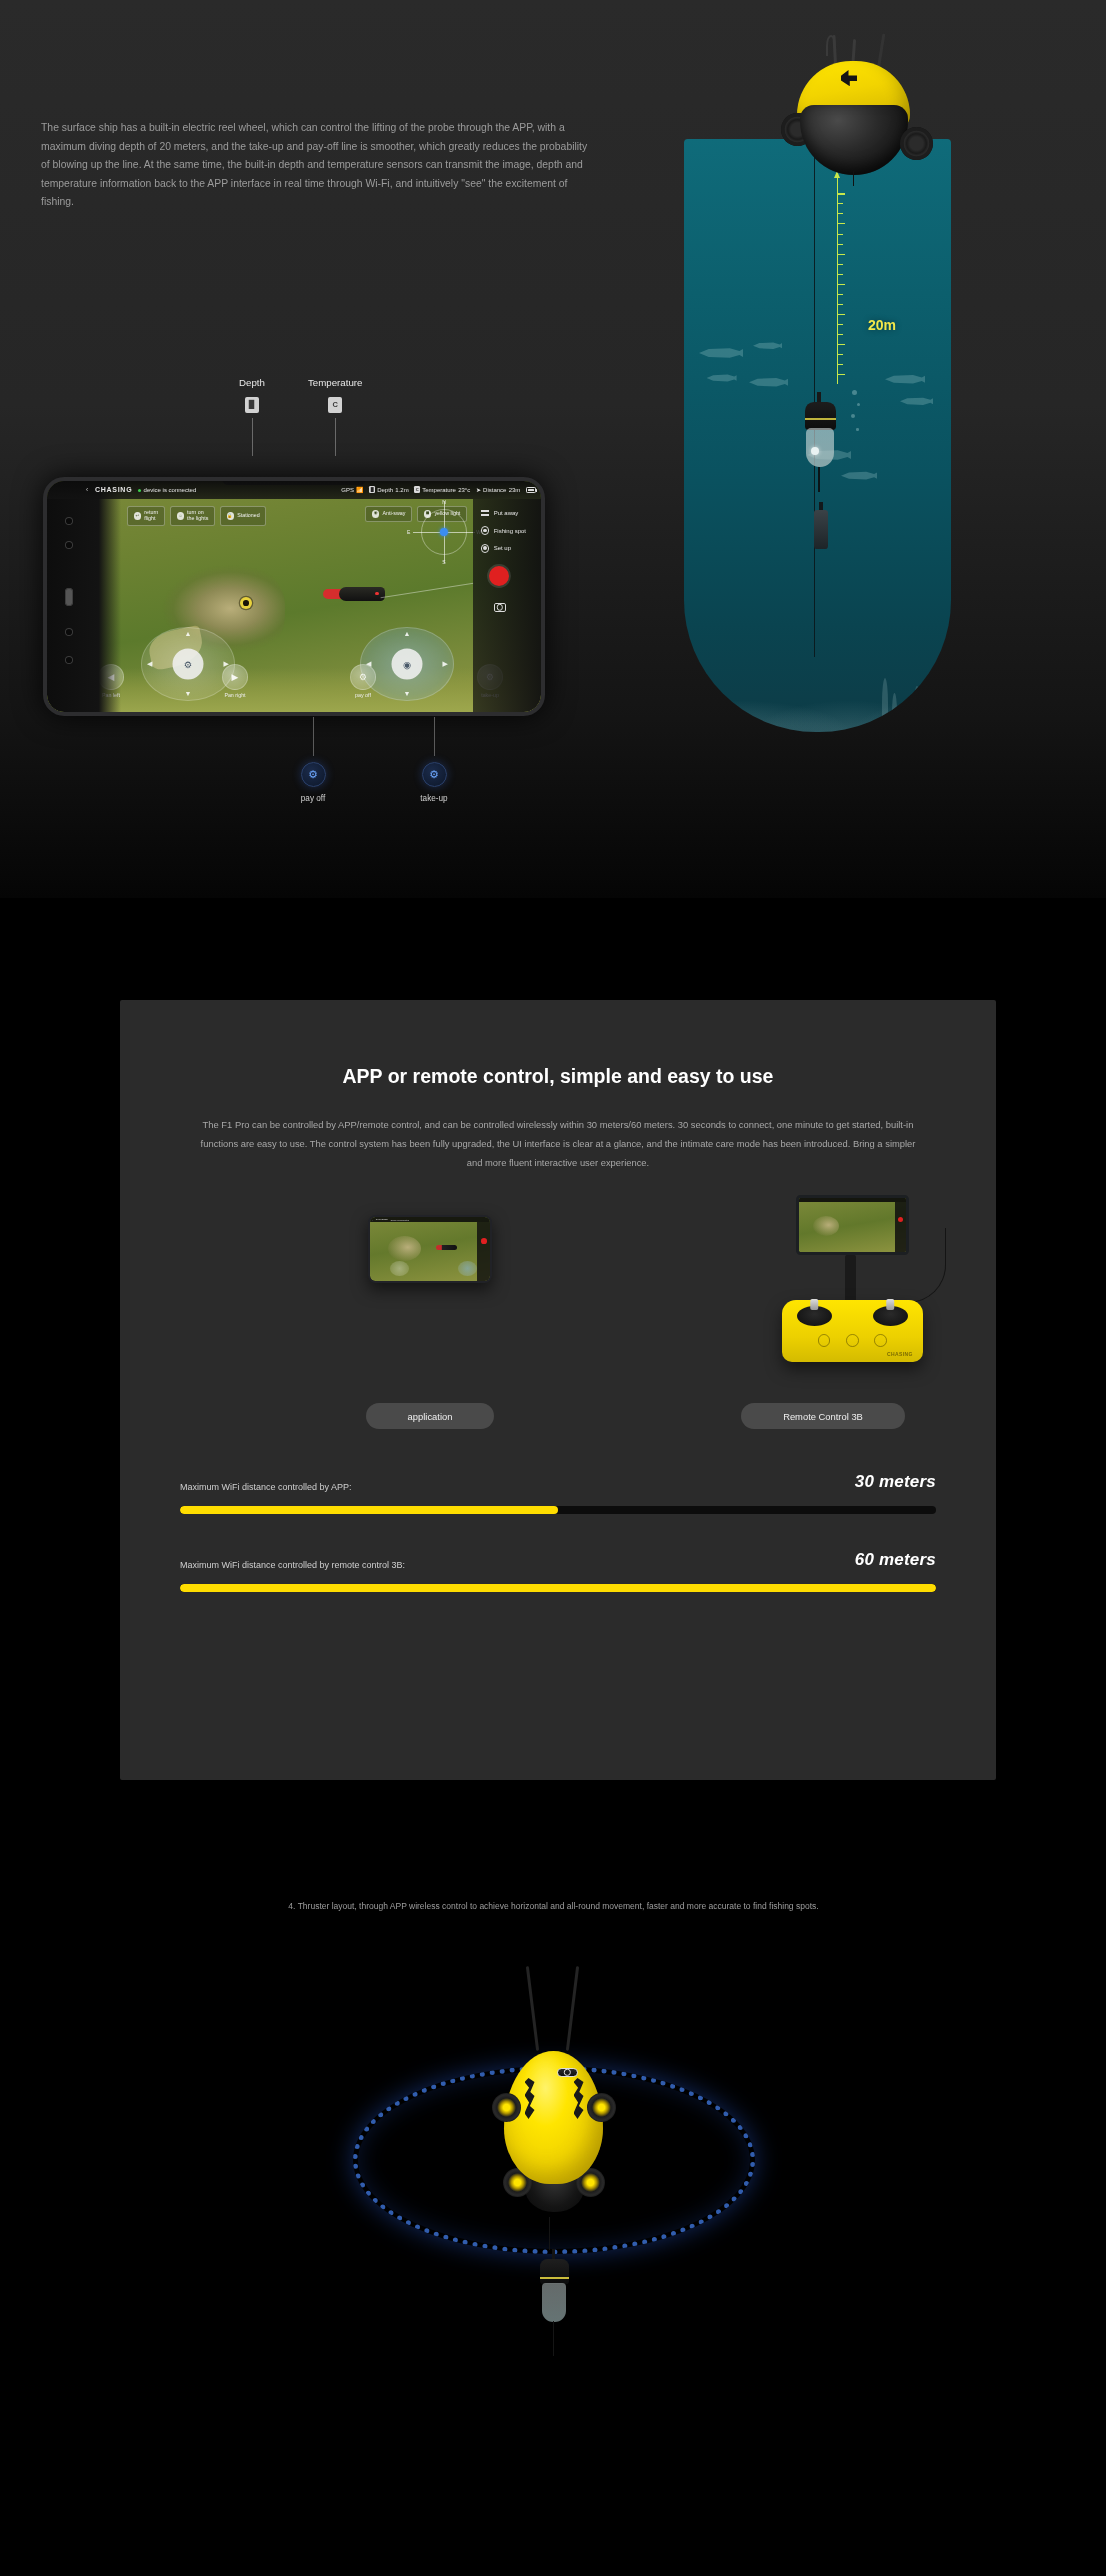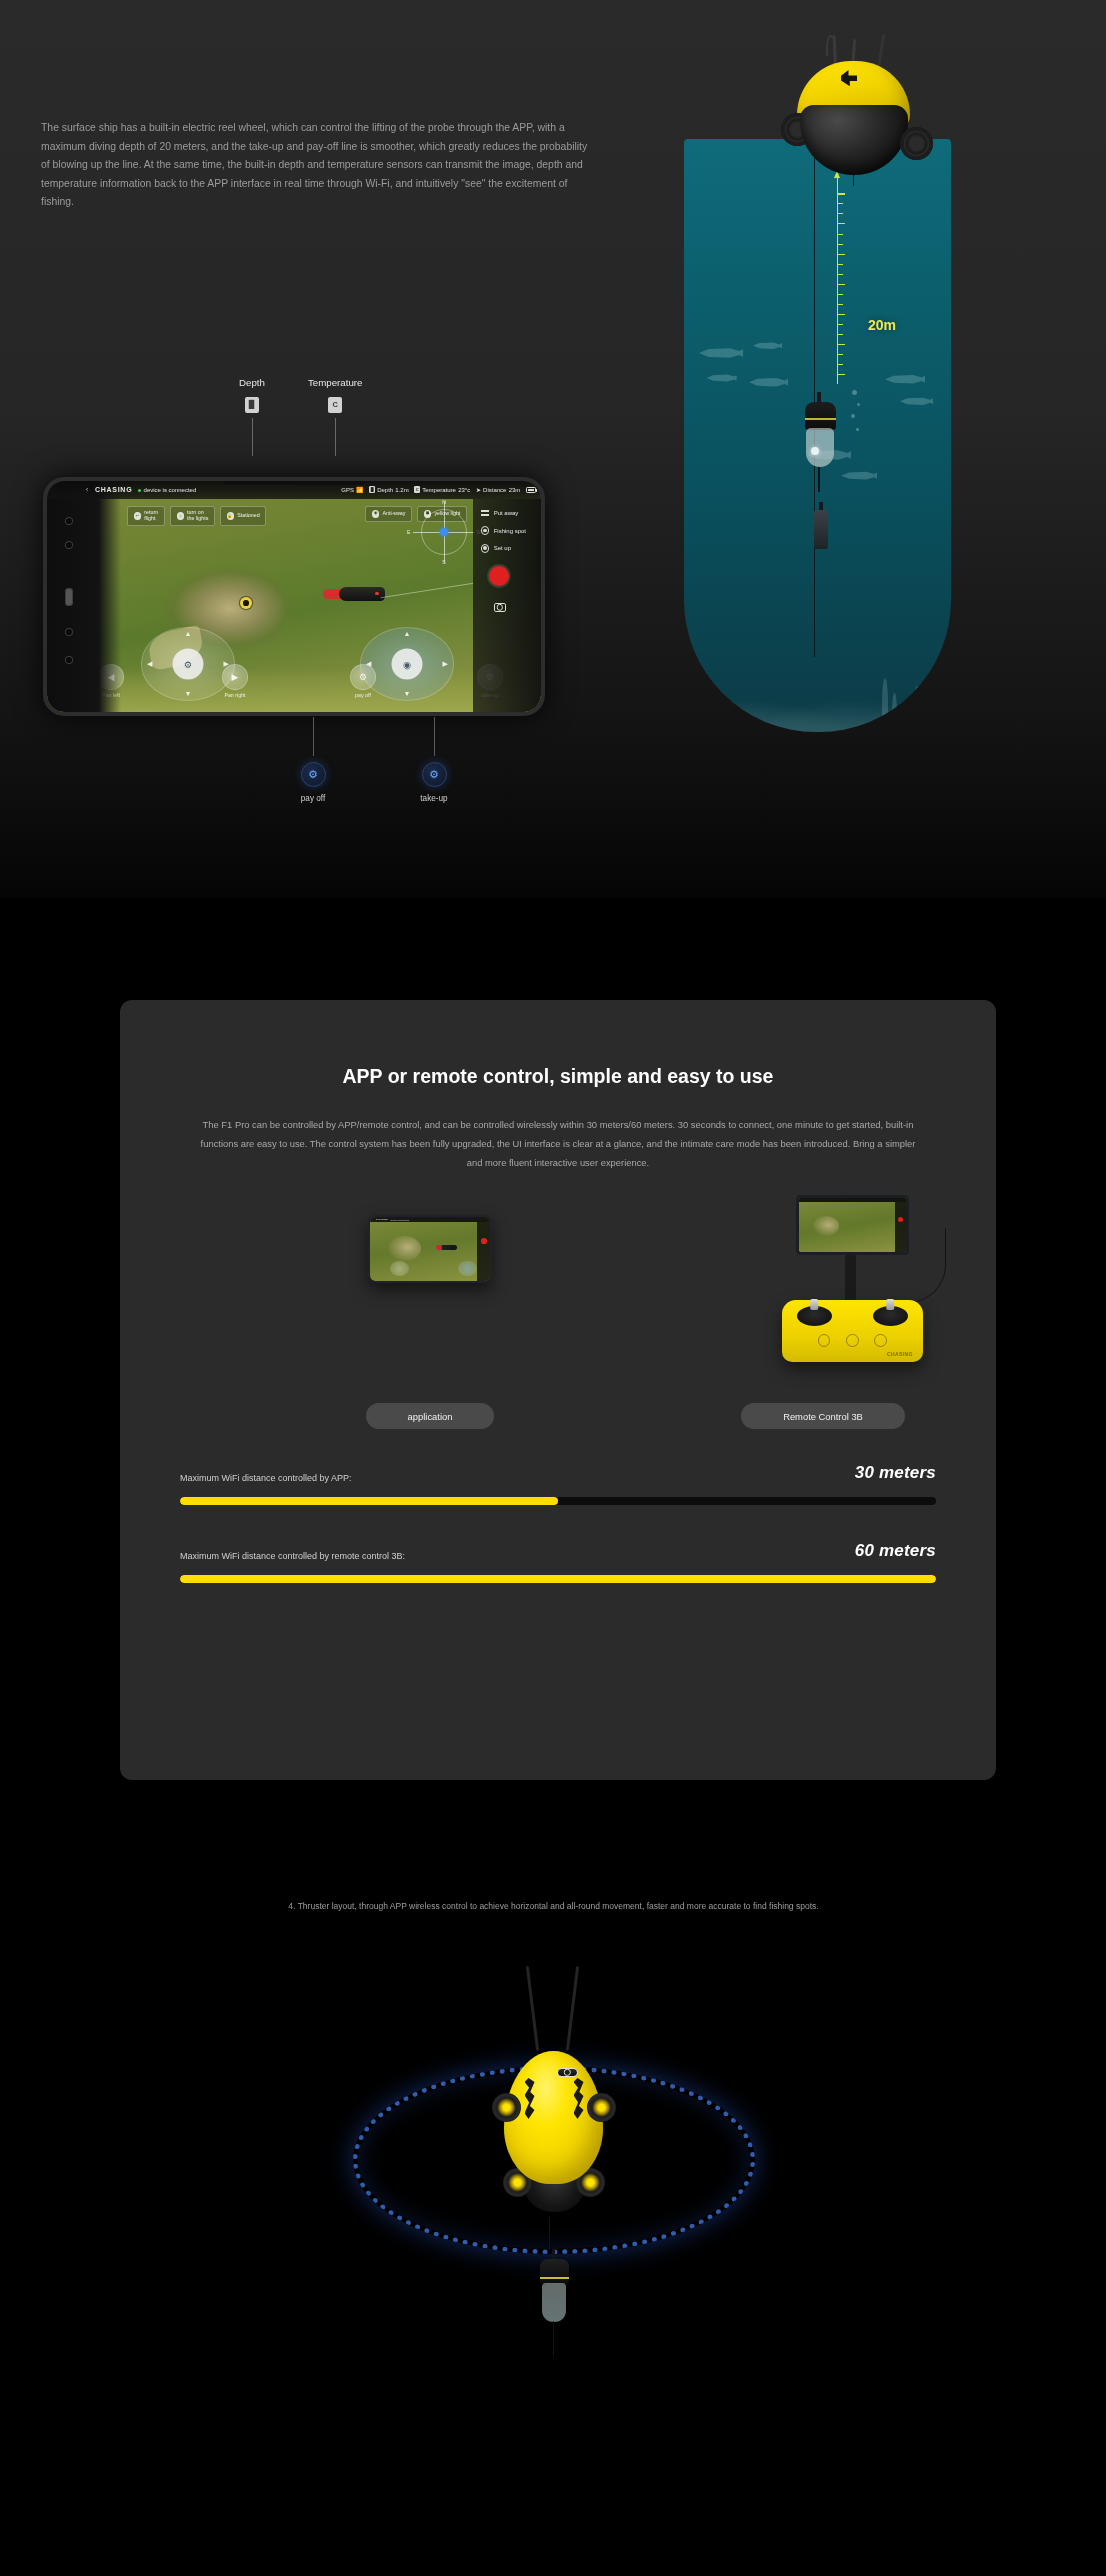--- a/index.html
+++ b/index.html
@@ -240,21 +240,21 @@
   .probe .top{position:absolute;left:15px;top:-10px;width:3.8px;height:11.3px;background:#181818}
   .probe .btm{position:absolute;left:16.3px;top:65px;width:1.9px;height:25px;background:#0b1417}
 
   .sinker{position:absolute;left:814px;top:502px;width:14px;height:54px;z-index:7}
   .sinker .b{position:absolute;left:0;top:7.5px;width:14px;height:39px;border-radius:3.1px;
     background:linear-gradient(180deg,#3a4247,#1d2428)}
   .sinker .h{position:absolute;left:5px;top:0;width:3.8px;height:8.8px;background:#12181b}
 
   
   .sec2 { position:absolute; left:120px; top:1000px; width:876px; height:780px;
-    background:#2b2b2b; border-radius:12px; }
+    background:#2b2b2b; border-radius:2px; }
   .h2 { text-align:center; font-size:19.5px; font-weight:700; color:#fff; padding-top:65px; }
   .sec2-copy { margin:28px auto 0; width:728px; text-align:center;
     font-size:9.4px; line-height:2.0; color:#a8a8a8; }
 
   .devices{ position:relative; margin-top:30px; height:188px; }
   .dev { position:absolute; }
   .dev-phone{ left:248px; top:12.6px; width:124px; height:68px;
     background:#15161a; border:2.5px solid #212227; border-radius:7.5px; overflow:hidden;
     box-shadow:0 6.3px 16.3px rgba(0,0,0,.55);}
   .mini-screen{position:absolute;inset:0;border-radius:5px;overflow:hidden;
@@ -298,21 +298,21 @@
     letter-spacing:0.4px;color:rgba(60,52,0,.62)}
   .rc-cable{position:absolute;left:134px;top:33px;width:39px;height:75px;
     border-right:1.6px solid #141414;border-bottom:1.6px solid #141414;border-radius:0 0 38px 0}
 
   .pills{ position:relative; margin-top:12.6px; height:33px;}
   .pill{ position:absolute; height:26px; padding:0 16.3px; border-radius:13px; background:#4a4a4a;
     display:flex;align-items:center;justify-content:center; font-size:9.4px; color:#f0f0f0;}
   .pill.app{ left:246px; width:128px; }
   .pill.rc{ left:621px; width:164px; }
 
-  .meters{ position:relative; margin-top:27px; padding:0 60px; }
+  .meters{ position:relative; margin-top:36px; padding:0 60px; }
   .meter { margin-bottom: 36px; }
   .meter-top{ display:flex; align-items:flex-end; justify-content:space-between; }
   .meter-lbl{ font-size:9px; color:#cfcfcf; }
   .meter-val{ font-size:17px; font-style:italic; font-weight:700; color:#fff; letter-spacing:0.2px;}
   .track{ margin-top:14px; height:8.2px; border-radius:4.4px; background:#0c0c0c; overflow:hidden;}
   .fill{ height:100%; border-radius:4.4px; background:#ffdd00; }
 
   
   .sec3{ position:absolute; left:0; top:1858px; width:1107px; height:718px; background:#000;}
   .h3{ text-align:center; font-size:19px; font-weight:700; color:#fff; padding-top:47px;}

